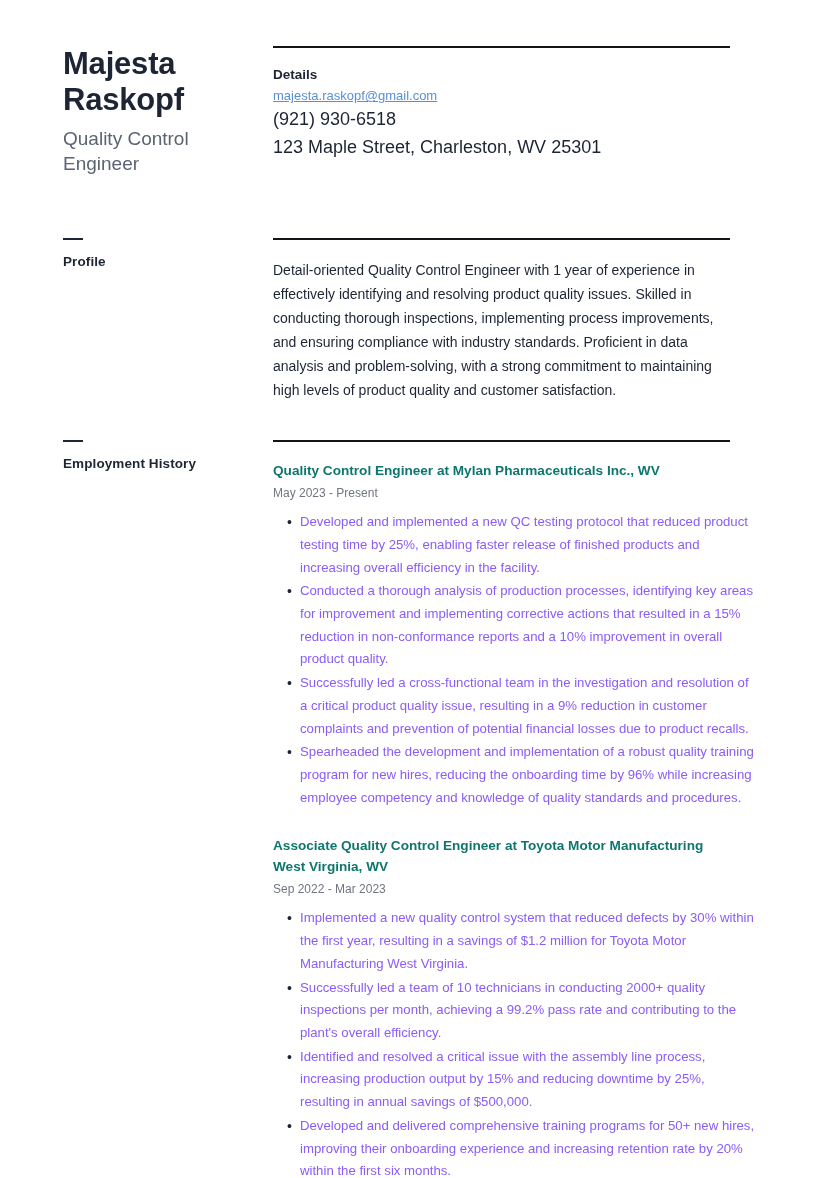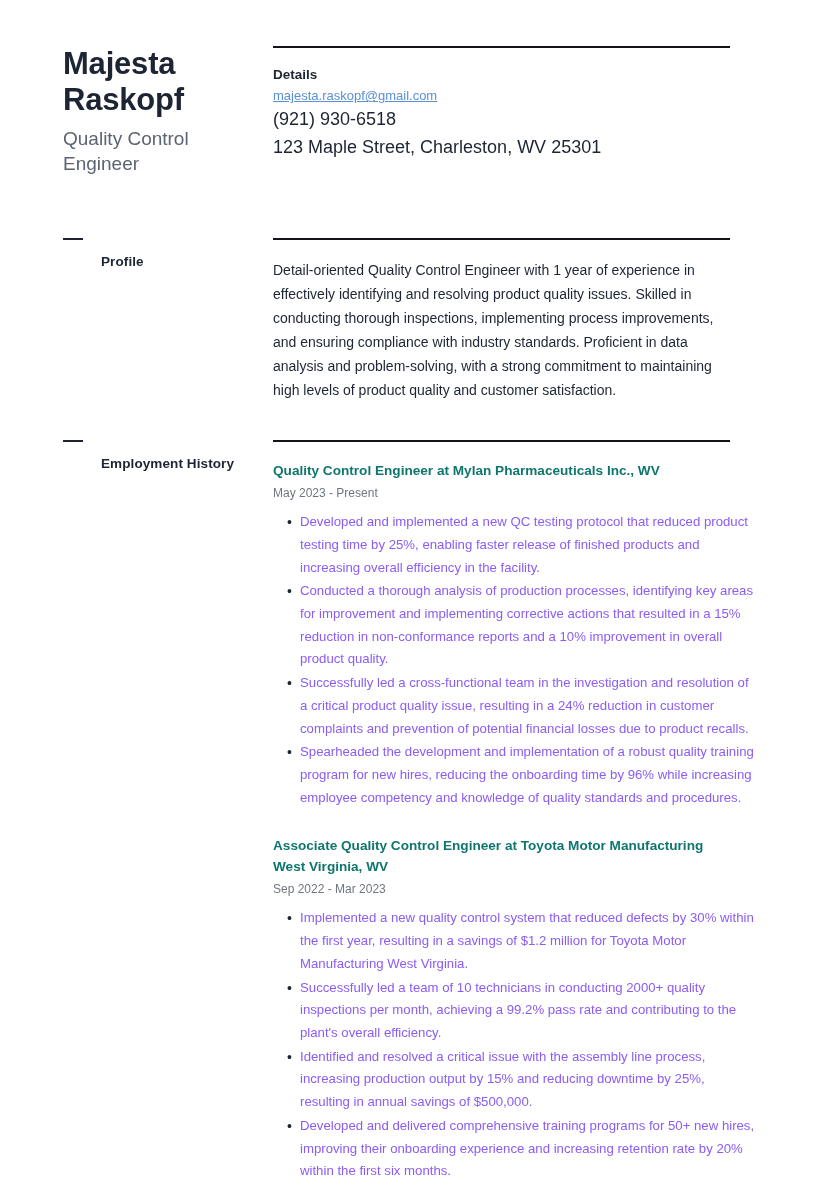--- a/index.html
+++ b/index.html
@@ -77,21 +77,20 @@
     margin-bottom: 13px;
   }
 
   
   .section-label {
     font-size: 13.5px;
     font-weight: 700;
     color: #1d2433;
     line-height: 1.3;
     letter-spacing: 0.1px;
-    margin-left: 38px;
   }
 
   
   .details-heading {
     font-size: 13.5px;
     font-weight: 700;
     color: #1d2433;
     margin: 18px 0 2px 0;
     line-height: 1.35;
   }
@@ -203,21 +202,21 @@
     </div>
     <div class="col-right">
       <div class="rule-full"></div>
 
       <div class="job">
         <div class="job-title">Quality Control Engineer at Mylan Pharmaceuticals Inc., WV</div>
         <div class="job-date">May 2023 - Present</div>
         <ul class="bullets">
           <li>Developed and implemented a new QC testing protocol that reduced product testing time by 25%, enabling faster release of finished products and increasing overall efficiency in the facility.</li>
           <li>Conducted a thorough analysis of production processes, identifying key areas for improvement and implementing corrective actions that resulted in a 15% reduction in non-conformance reports and a 10% improvement in overall product quality.</li>
-          <li>Successfully led a cross-functional team in the investigation and resolution of a critical product quality issue, resulting in a 24% reduction in customer complaints and prevention of potential financial losses due to product recalls.</li>
+          <li>Successfully led a cross-functional team in the investigation and resolution of a critical product quality issue, resulting in a 9% reduction in customer complaints and prevention of potential financial losses due to product recalls.</li>
           <li>Spearheaded the development and implementation of a robust quality training program for new hires, reducing the onboarding time by 96% while increasing employee competency and knowledge of quality standards and procedures.</li>
         </ul>
       </div>
 
       <div class="job">
         <div class="job-title">Associate Quality Control Engineer at Toyota Motor Manufacturing West Virginia, WV</div>
         <div class="job-date">Sep 2022 - Mar 2023</div>
         <ul class="bullets">
           <li>Implemented a new quality control system that reduced defects by 30% within the first year, resulting in a savings of $1.2 million for Toyota Motor Manufacturing West Virginia.</li>
           <li>Successfully led a team of 10 technicians in conducting 2000+ quality inspections per month, achieving a 99.2% pass rate and contributing to the plant's overall efficiency.</li>

